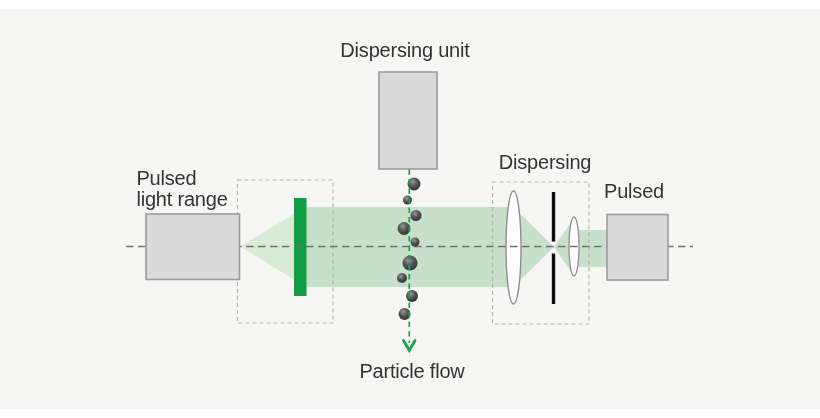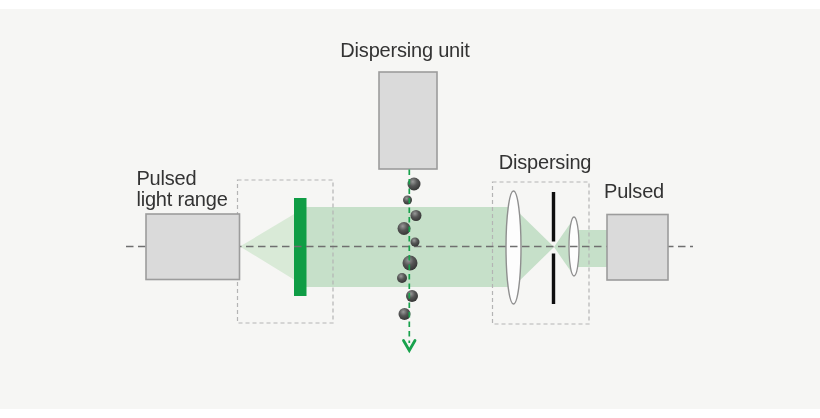--- a/index.html
+++ b/index.html
@@ -76,13 +76,14 @@
 
     <line x1="409.3" y1="169.5" x2="409.3" y2="343" style="stroke:var(--flow-green,#18a24c)" stroke-width="1.7" stroke-dasharray="5.5 4"></line>
     <path d="M403.5,340.5 L409.3,350.5 L415,340.5" fill="none" style="stroke:var(--flow-green,#18a24c)" stroke-width="2.8" stroke-linecap="round"></path>
   </svg>
 
   <div class="label" style="left:182px;top:168px">Pulsed
 light range</div>
   <div class="label" style="left:405px;top:40px">Dispersing unit</div>
   <div class="label" style="left:545px;top:152px">Dispersing</div>
   <div class="label" style="left:634px;top:181px">Pulsed</div>
+  <div class="label" style="left:412px;top:361px">Particle flow</div>
 </div>
 
 </body></html>

